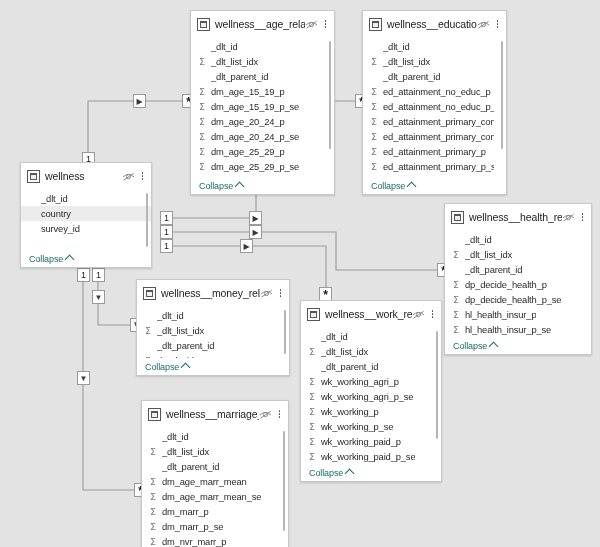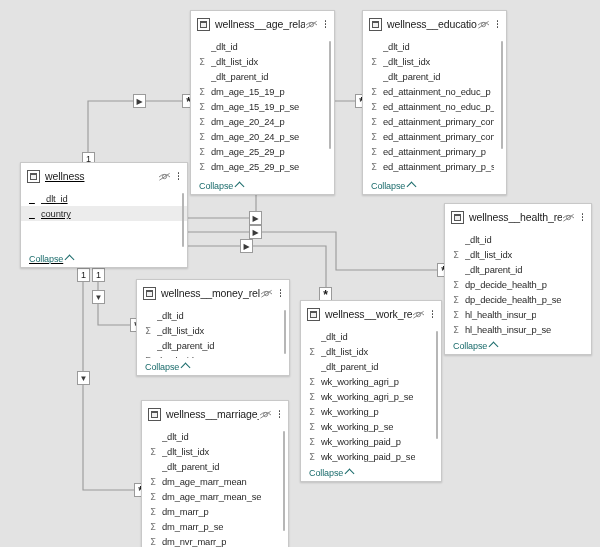--- a/index.html
+++ b/index.html
@@ -374,21 +374,21 @@
           <span class="sig">Σ</span>
           <span class="fld-name">ed_attainment_primary_p_se</span>
         </div>
     </div>
     <div class="tbl-foot">
       <span>Collapse</span>
       <span class="chev"></span>
     </div>
   </div>
 
-  <div class="tbl" style="left:20px; top:162px; width:168px; height:106px;text-decoration:underline;">
+  <div class="tbl" style="left:20px; top:162px; width:132px; height:106px;">
     <div class="tbl-head">
       <span class="tbl-icon">
           <i></i>
         </span>
       <span class="tbl-title">wellness</span>
       <span class="head-icons">
         <span class="eye-ico">
           <svg width="13" height="11" viewBox="0 0 13 11">
               <path d="M1 6 Q6.5 0.8 12 6" stroke="#5a5a5a" stroke-width="1" fill="none"></path>
               <circle cx="6.5" cy="5.6" r="2.1" stroke="#5a5a5a" stroke-width="1" fill="none"></circle>
@@ -405,20 +405,24 @@
     <div class="tbl-body">
       <div class="scroll" style="top:4px; height:54px;"></div>
       <div class="fld">
           <span class="sig blank">Σ</span>
           <span class="fld-name">_dlt_id</span>
         </div>
       <div class="fld sel">
           <span class="sig blank">Σ</span>
           <span class="fld-name">country</span>
         </div>
+      <div class="fld">
+          <span class="sig blank">Σ</span>
+          <span class="fld-name">survey_id</span>
+        </div>
     </div>
     <div class="tbl-foot">
       <span>Collapse</span>
       <span class="chev"></span>
     </div>
   </div>
 
   <div class="tbl" style="left:444px; top:203px; width:148px; height:152px;">
     <div class="tbl-head">
       <span class="tbl-icon">

